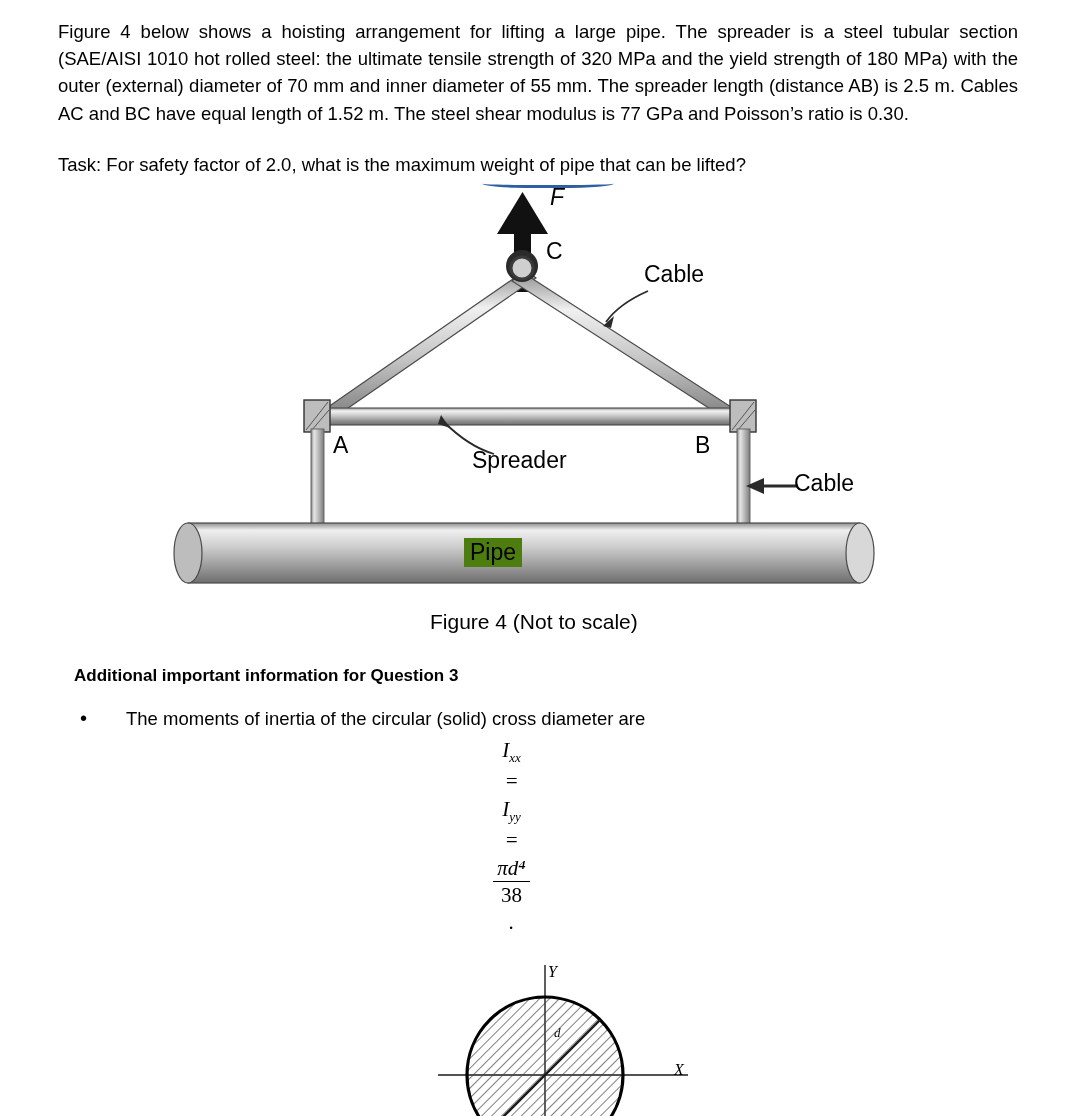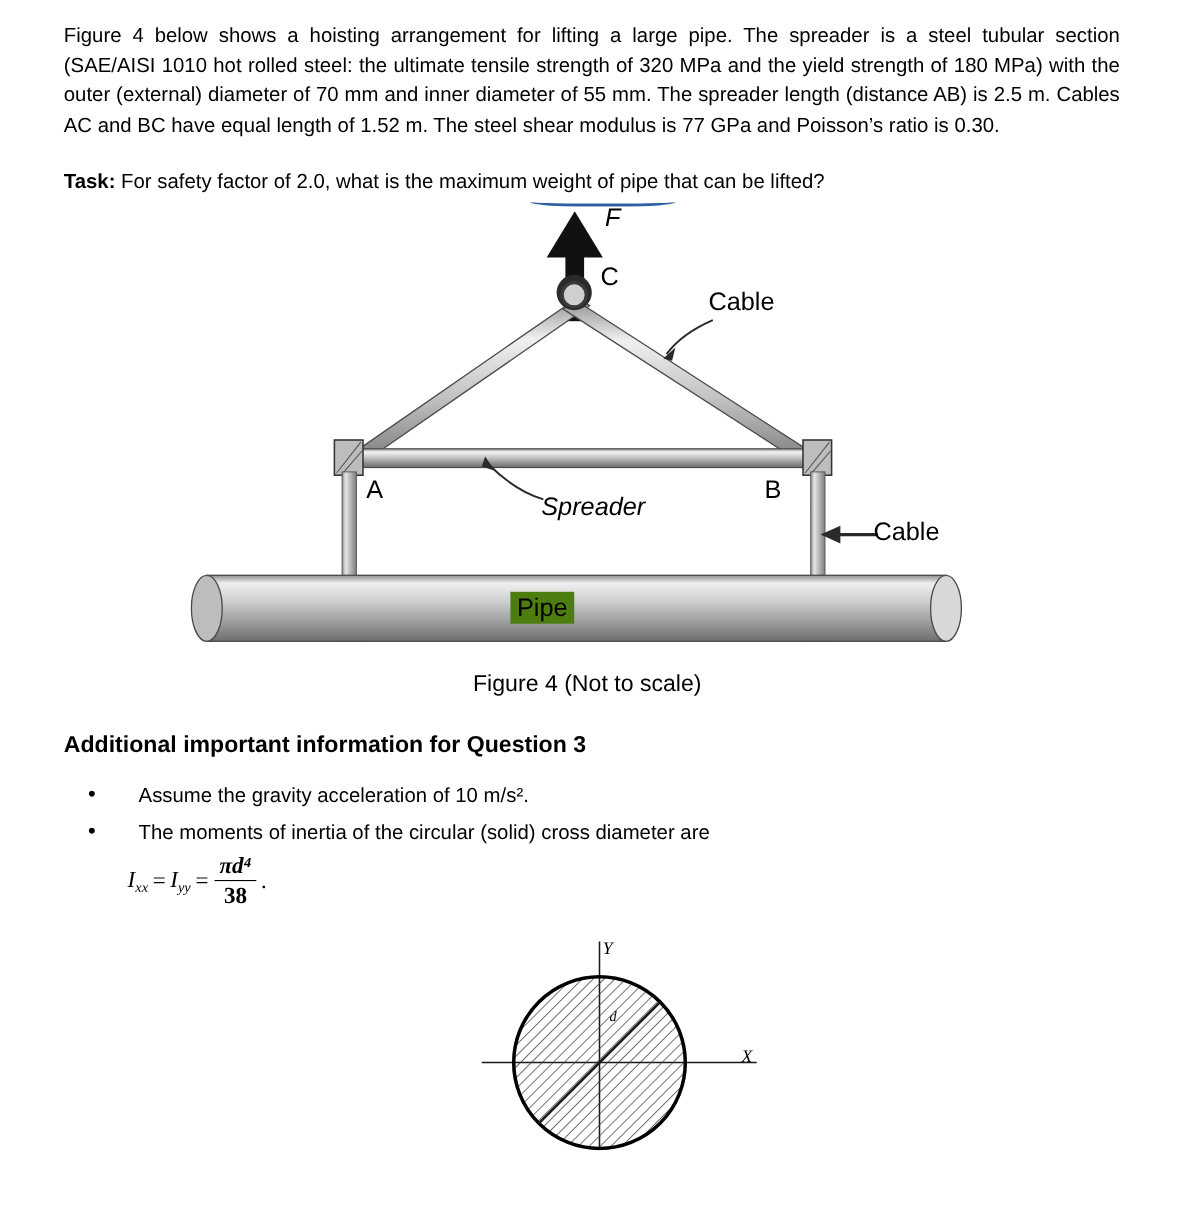--- a/index.html
+++ b/index.html
@@ -31,21 +31,21 @@
     margin: 0;
   }
   .task {
     font-size: 18.5px;
     line-height: 1.47;
     margin: 24px 0 0 0;
     position: relative;
     width: 960px;
   }
   .task b {
-    font-weight: bold;
+    font-weight: normal;
   }
   .underline-mark {
     position: absolute;
     left: 424px;
     top: 26px;
     width: 132px;
     height: 8px;
     border-bottom: 3px solid #2e5fa3;
     border-radius: 0 0 40% 40%;
   }
@@ -75,23 +75,23 @@
     border: 0;
   }
   .fig-caption {
     position: absolute;
     left: 372px;
     top: 424px;
     font-size: 21px;
   }
   
   .section-head {
-    font-size: 21px;
+    font-size: 17px;
     font-weight: bold;
-    margin: 10px 0 0 0;
+    margin: 10px 0 0 16px;
   }
   ul.bullets {
     margin: 18px 0 0 0;
     padding: 0 0 0 22px;
     list-style: none;
     font-size: 18.5px;
     line-height: 1.6;
   }
   ul.bullets li {
     position: relative;
@@ -106,33 +106,33 @@
     font-size: 20px;
   }
   .formula {
     margin: 2px 0 0 58px;
     font-family: "Liberation Serif", serif;
     font-style: italic;
     font-size: 21px;
     display: flex;
     align-items: center;
     gap: 3px;
+    flex-direction: column;
   }
   .formula .sub {
     font-size: 0.62em;
     vertical-align: sub;
     font-style: italic;
   }
   .frac {
     display: inline-flex;
     flex-direction: column;
     align-items: center;
     vertical-align: middle;
     margin: 0 2px;
-    font-weight: bold;
   }
   .frac .num {
     border-bottom: 1.3px solid #000;
     padding: 0 4px 1px 4px;
     line-height: 1.15;
   }
   .frac .den {
     padding: 1px 4px 0 4px;
     font-style: normal;
     line-height: 1.15;
@@ -258,30 +258,29 @@
         <polygon points="688,300 706,292 706,308" fill="#2a2a2a"></polygon>
       </g>
     </svg>
 
     <span class="fig-label italic" style="left:492px; top:-2px;">F</span>
     <span class="fig-label" style="left:488px; top:52px;">C</span>
     <span class="fig-label" style="left:275px; top:246px;">A</span>
     <span class="fig-label" style="left:637px; top:246px;">B</span>
     <span class="fig-label" style="left:586px; top:75px;">Cable</span>
     <span class="fig-label" style="left:736px; top:284px;">Cable</span>
-    <span class="fig-label" style="left:434px; top:261px;font-style:italic;">Spreader</span>
+    <span class="fig-label" style="left:414px; top:261px;">Spreader</span>
     <span class="fig-label boxed" style="left:406px; top:352px;">Pipe</span>
 
     <span class="fig-caption">Figure 4 (Not to scale)</span>
   </div>
 
   <p class="section-head">Additional important information for Question 3</p>
 
   <ul class="bullets">
-    <li>Assume the gravity acceleration of 10 m/s².</li>
     <li>The moments of inertia of the circular (solid) cross diameter are</li>
   </ul>
 
   <div class="formula">
     <span><span>I</span><span class="sub">xx</span></span>
     <span>=</span>
     <span><span>I</span><span class="sub">yy</span></span>
     <span>=</span>
     <span class="frac">
       <span class="num">πd⁴</span>

